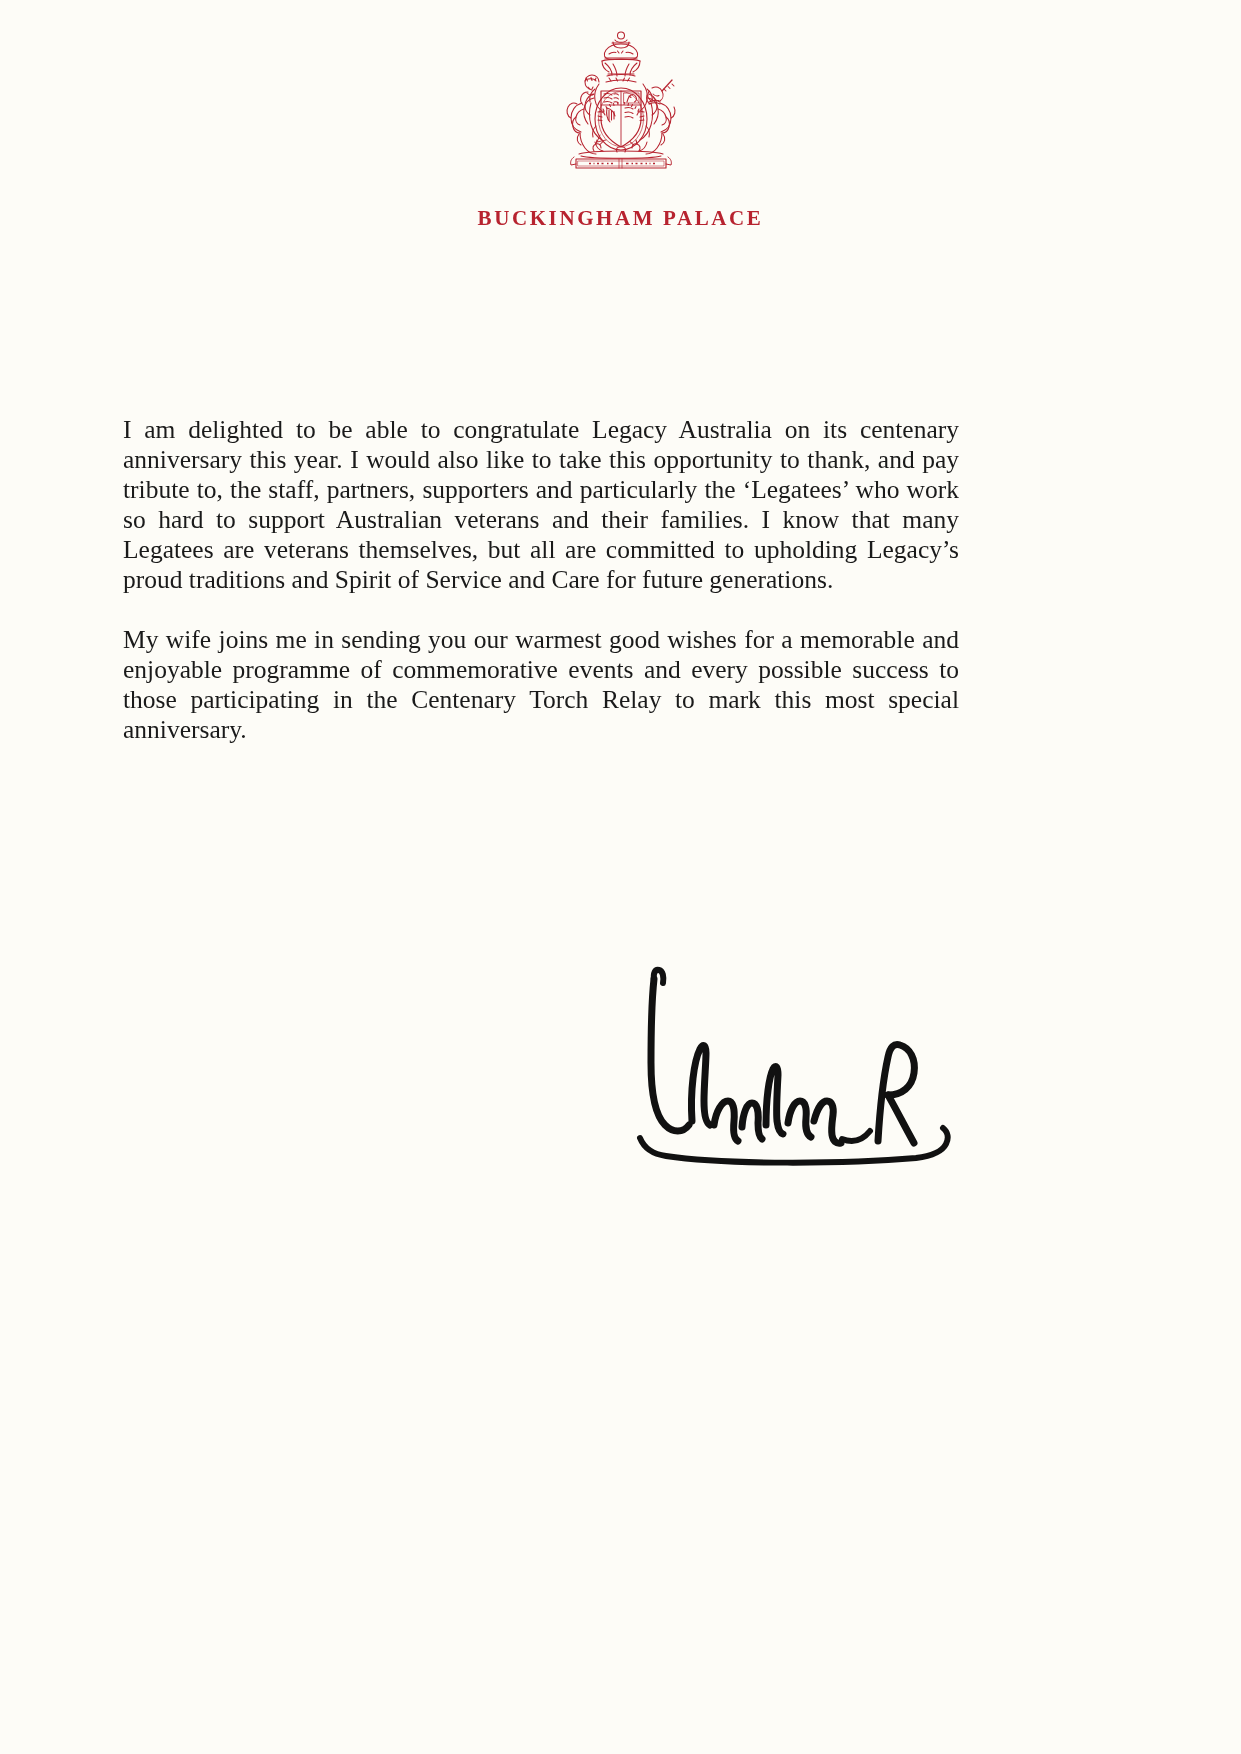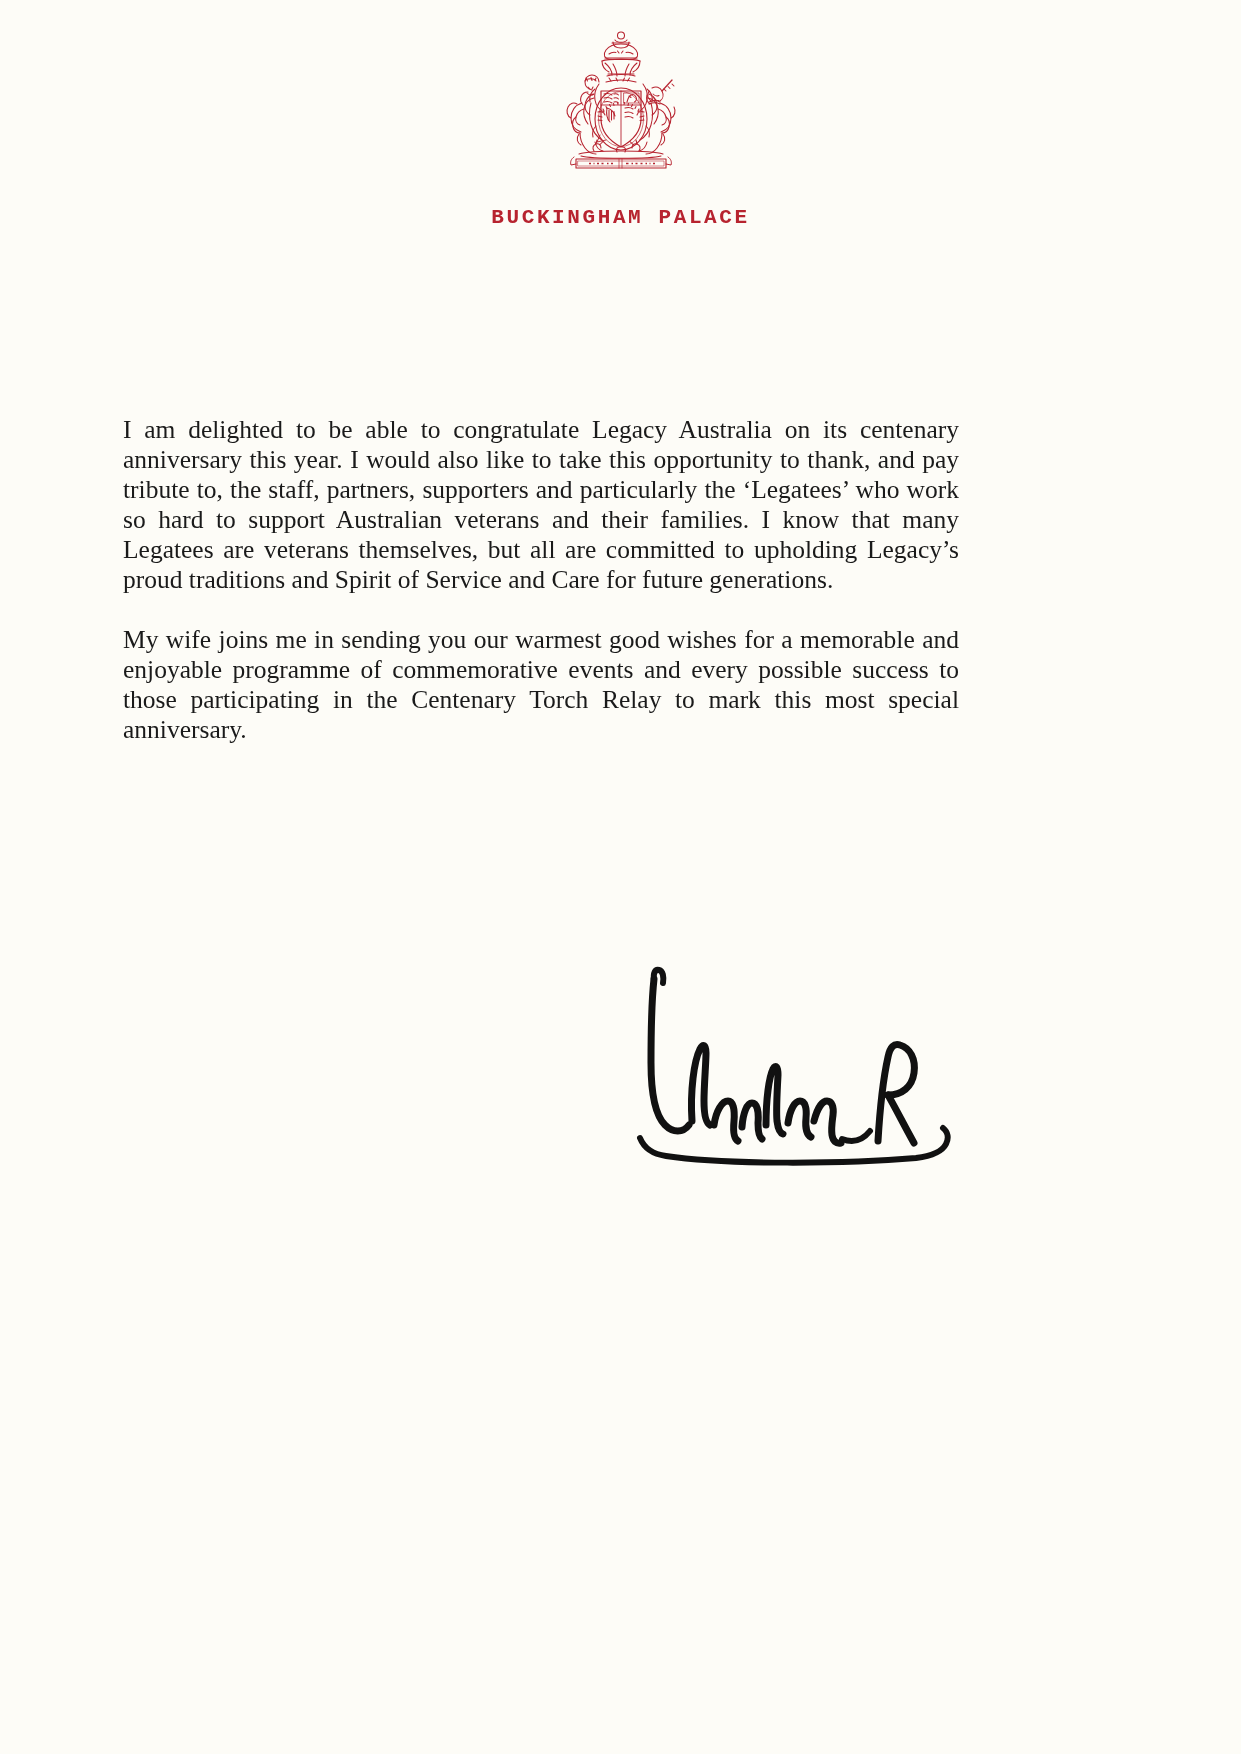--- a/index.html
+++ b/index.html
@@ -25,21 +25,21 @@
     text-align: center;
   }
   .crest {
     display: block;
     margin: 0 auto;
     width: 150px;
     height: 152px;
   }
   .palace-title {
     margin-top: 26px;
-    font-family: Liberation Mono, monospace;
+    font-family: Liberation Serif, serif;
     font-weight: bold;
     font-size: 21px;
     letter-spacing: 2.6px;
     color: #b7232f;
     white-space: nowrap;
   }
 
   
   .body-copy {
     position: absolute;

